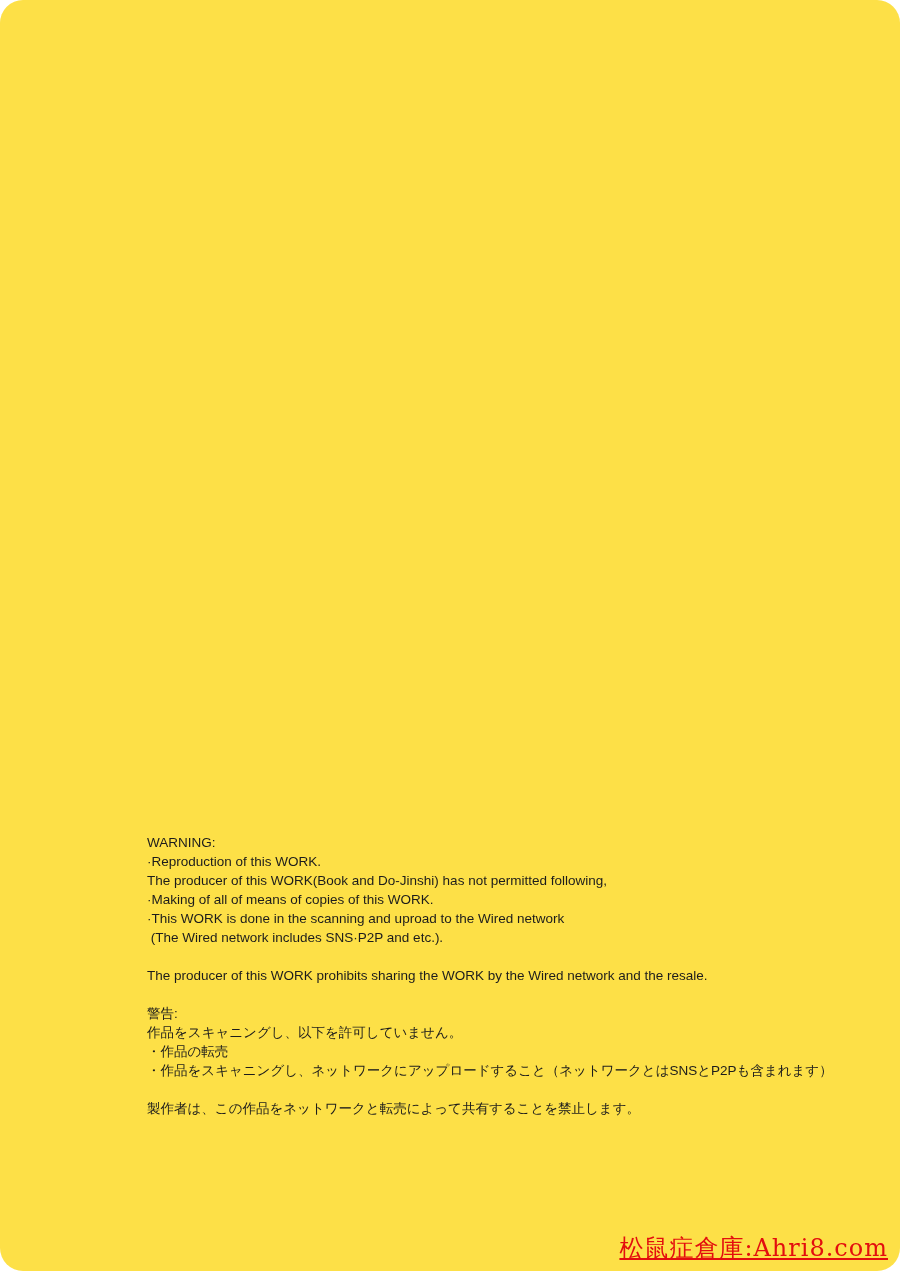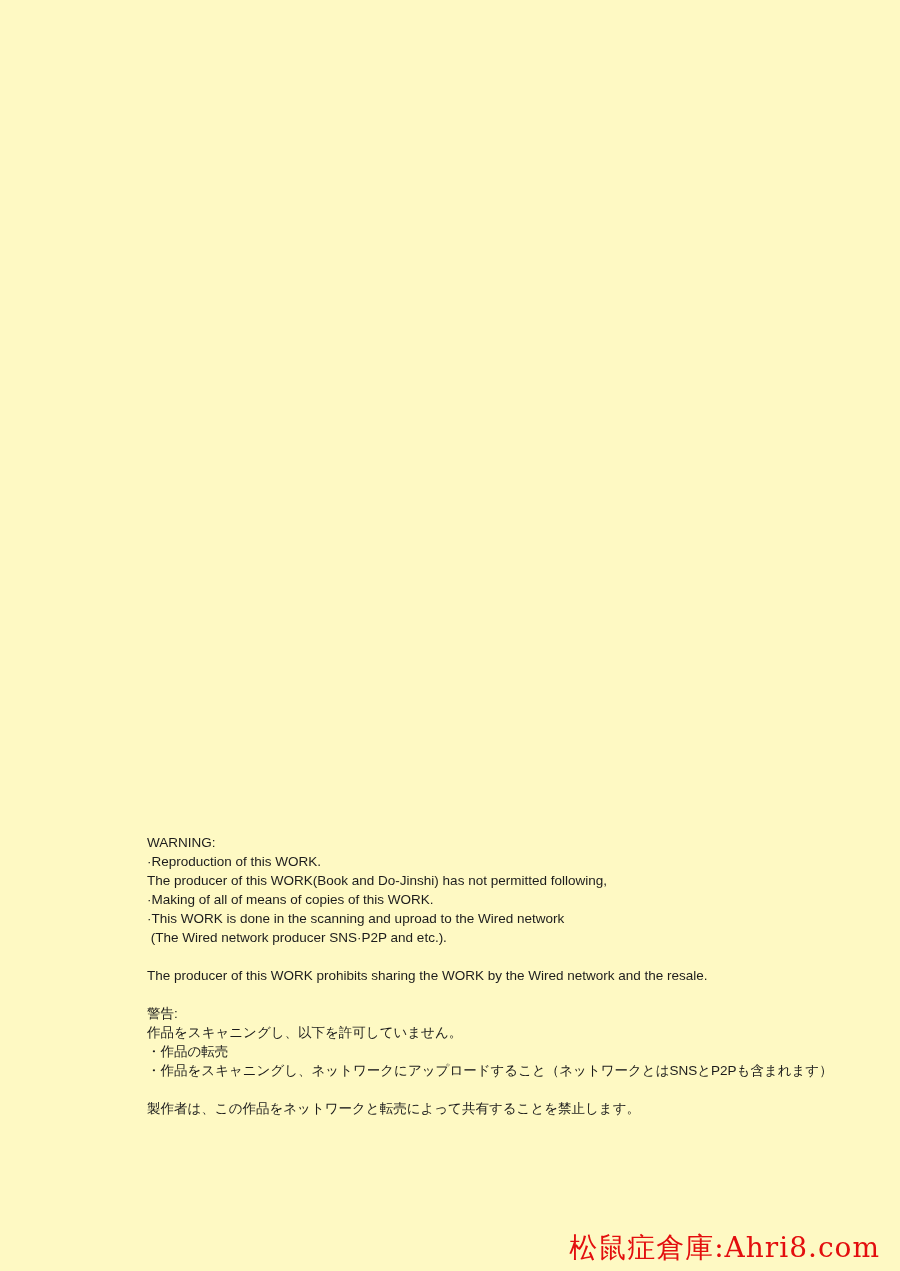--- a/index.html
+++ b/index.html
@@ -4,62 +4,64 @@
 <style>
   html, body {
     margin: 0;
     padding: 0;
     background: #ffffff;
   }
   .page {
     position: relative;
     width: 900px;
     height: 1271px;
-    background: #fef9c3;
+    background: #fde047;
     overflow: hidden;
     font-family: "Liberation Sans", "DejaVu Sans", sans-serif;
+    border-radius: 23px;
   }
   .notice-block {
     position: absolute;
     left: 147px;
     top: 833px;
     width: 700px;
     color: #1c1c1c;
     font-size: 13.5px;
     line-height: 19px;
     font-weight: 400;
   }
   .line {
     min-height: 19px;
     white-space: pre;
   }
   .watermark {
     position: absolute;
-    right: 20px;
+    right: 12px;
     bottom: 8px;
     color: #e30e0e;
-    font-size: 28px;
+    font-size: 24px;
     line-height: 30px;
     letter-spacing: 1px;
     font-family: "DejaVu Serif", "Liberation Serif", serif;
     white-space: pre;
+    text-decoration: underline;
   }
 </style>
 </head>
 <body>
 
 <div class="page">
 
   <div class="notice-block">
     <div class="line">WARNING:</div>
     <div class="line">·Reproduction of this WORK.</div>
     <div class="line">The producer of this WORK(Book and Do-Jinshi) has not permitted following,</div>
     <div class="line">·Making of all of means of copies of this WORK.</div>
     <div class="line">·This WORK is done in the scanning and uproad to the Wired network</div>
-    <div class="line"> (The Wired network producer SNS·P2P and etc.).</div>
+    <div class="line"> (The Wired network includes SNS·P2P and etc.).</div>
     <div class="line"></div>
     <div class="line">The producer of this WORK prohibits sharing the WORK by the Wired network and the resale.</div>
     <div class="line"></div>
     <div class="line">警告:</div>
     <div class="line">作品をスキャニングし、以下を許可していません。</div>
     <div class="line">・作品の転売</div>
     <div class="line">・作品をスキャニングし、ネットワークにアップロードすること（ネットワークとはSNSとP2Pも含まれます）</div>
     <div class="line"></div>
     <div class="line">製作者は、この作品をネットワークと転売によって共有することを禁止します。</div>
   </div>

